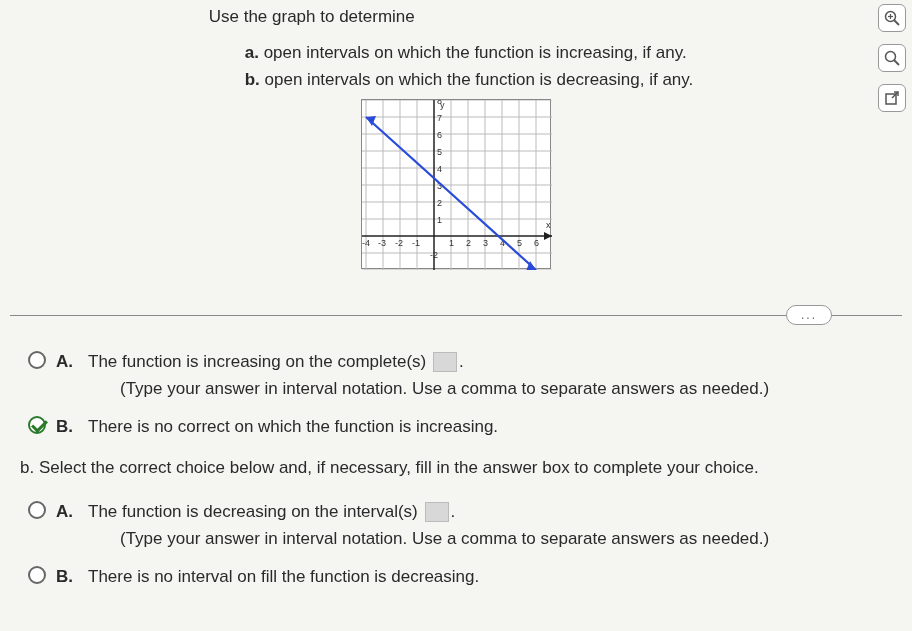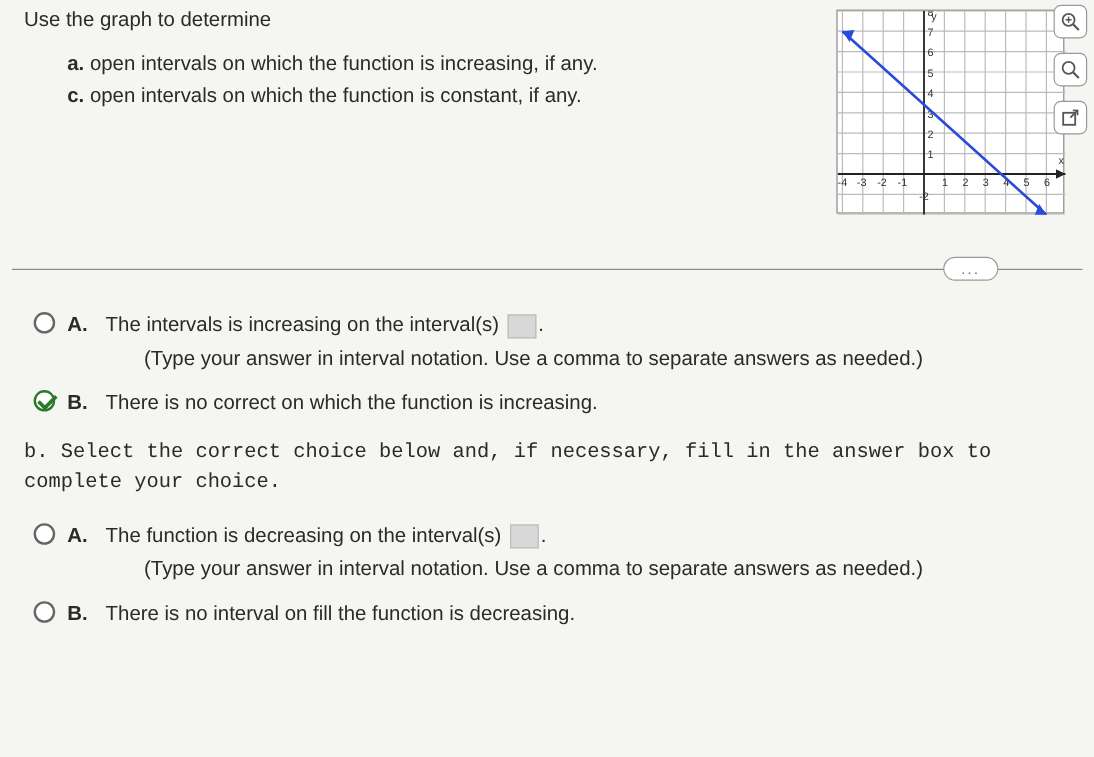--- a/index.html
+++ b/index.html
@@ -10,21 +10,22 @@
     font-size: 17px;
     line-height: 1.5;
     width: 912px;
     height: 631px;
     position: relative;
     overflow: hidden;
   }
   .top-section {
     padding: 4px 20px 0 20px;
     display: flex;
-    align-items: flex-start;
+    align-items: center;
+    flex-direction: column;
   }
   .question-text { flex: 1; padding-right: 10px; }
   .intro { margin-bottom: 10px; }
   .sublist { padding-left: 36px; }
   .sublist .row { margin-bottom: 2px; }
   .sub-letter { font-weight: bold; display:inline; }
   .graph-col { width: 200px; display:flex; flex-direction:column; align-items:center; }
   .side-icons { position:absolute; top:0; right:6px; display:flex; flex-direction:column; gap:12px; padding-top:4px;}
   .icon-btn {
     width:28px; height:28px; border:1px solid #999; border-radius:6px;
@@ -76,22 +77,22 @@
 
 <div class="top-section">
   <div class="question-text">
     <div class="intro">Use the graph to determine</div>
     <div class="sublist">
       <div class="row">
         <span class="sub-letter">a.</span>
         <span>open intervals on which the function is increasing, if any.</span>
       </div>
       <div class="row">
-        <span class="sub-letter">c.</span>
-        <span>open intervals on which the function is constant, if any.</span>
+        <span class="sub-letter">b.</span>
+        <span>open intervals on which the function is decreasing, if any.</span>
       </div>
     </div>
   </div>
 
   <div class="graph-col">
     <div class="graph-box">
       <svg viewBox="0 0 190 170" width="190" height="170">
 
         <g>
           <line class="grid" x1="4" y1="0" x2="4" y2="170"></line>
@@ -182,35 +183,35 @@
   <div class="divider-line"></div>
   <div class="ellipsis-pill">...</div>
 </div>
 
 <div class="answers">
 
   <div class="choice">
     <div class="radio"></div>
     <div class="choice-letter">A.</div>
     <div class="choice-body">
-      <span>The intervals is increasing on the interval(s)</span>
+      <span>The function is increasing on the complete(s)</span>
       <span class="answer-box"></span><span>.</span>
       <span class="hint">(Type your answer in interval notation. Use a comma to separate answers as needed.)</span>
     </div>
   </div>
 
   <div class="choice">
     <div class="radio selected"></div>
     <div class="choice-letter">B.</div>
     <div class="choice-body">
       <span>There is no correct on which the function is increasing.</span>
     </div>
   </div>
 
-  <div class="prompt" style="margin-top:16px;font-family:Liberation Mono, monospace;">b. Select the correct choice below and, if necessary, fill in the answer box to complete your choice.</div>
+  <div class="prompt" style="margin-top:16px;">b. Select the correct choice below and, if necessary, fill in the answer box to complete your choice.</div>
 
   <div class="choice">
     <div class="radio"></div>
     <div class="choice-letter">A.</div>
     <div class="choice-body">
       <span>The function is decreasing on the interval(s)</span>
       <span class="answer-box"></span><span>.</span>
       <span class="hint">(Type your answer in interval notation. Use a comma to separate answers as needed.)</span>
     </div>
   </div>

